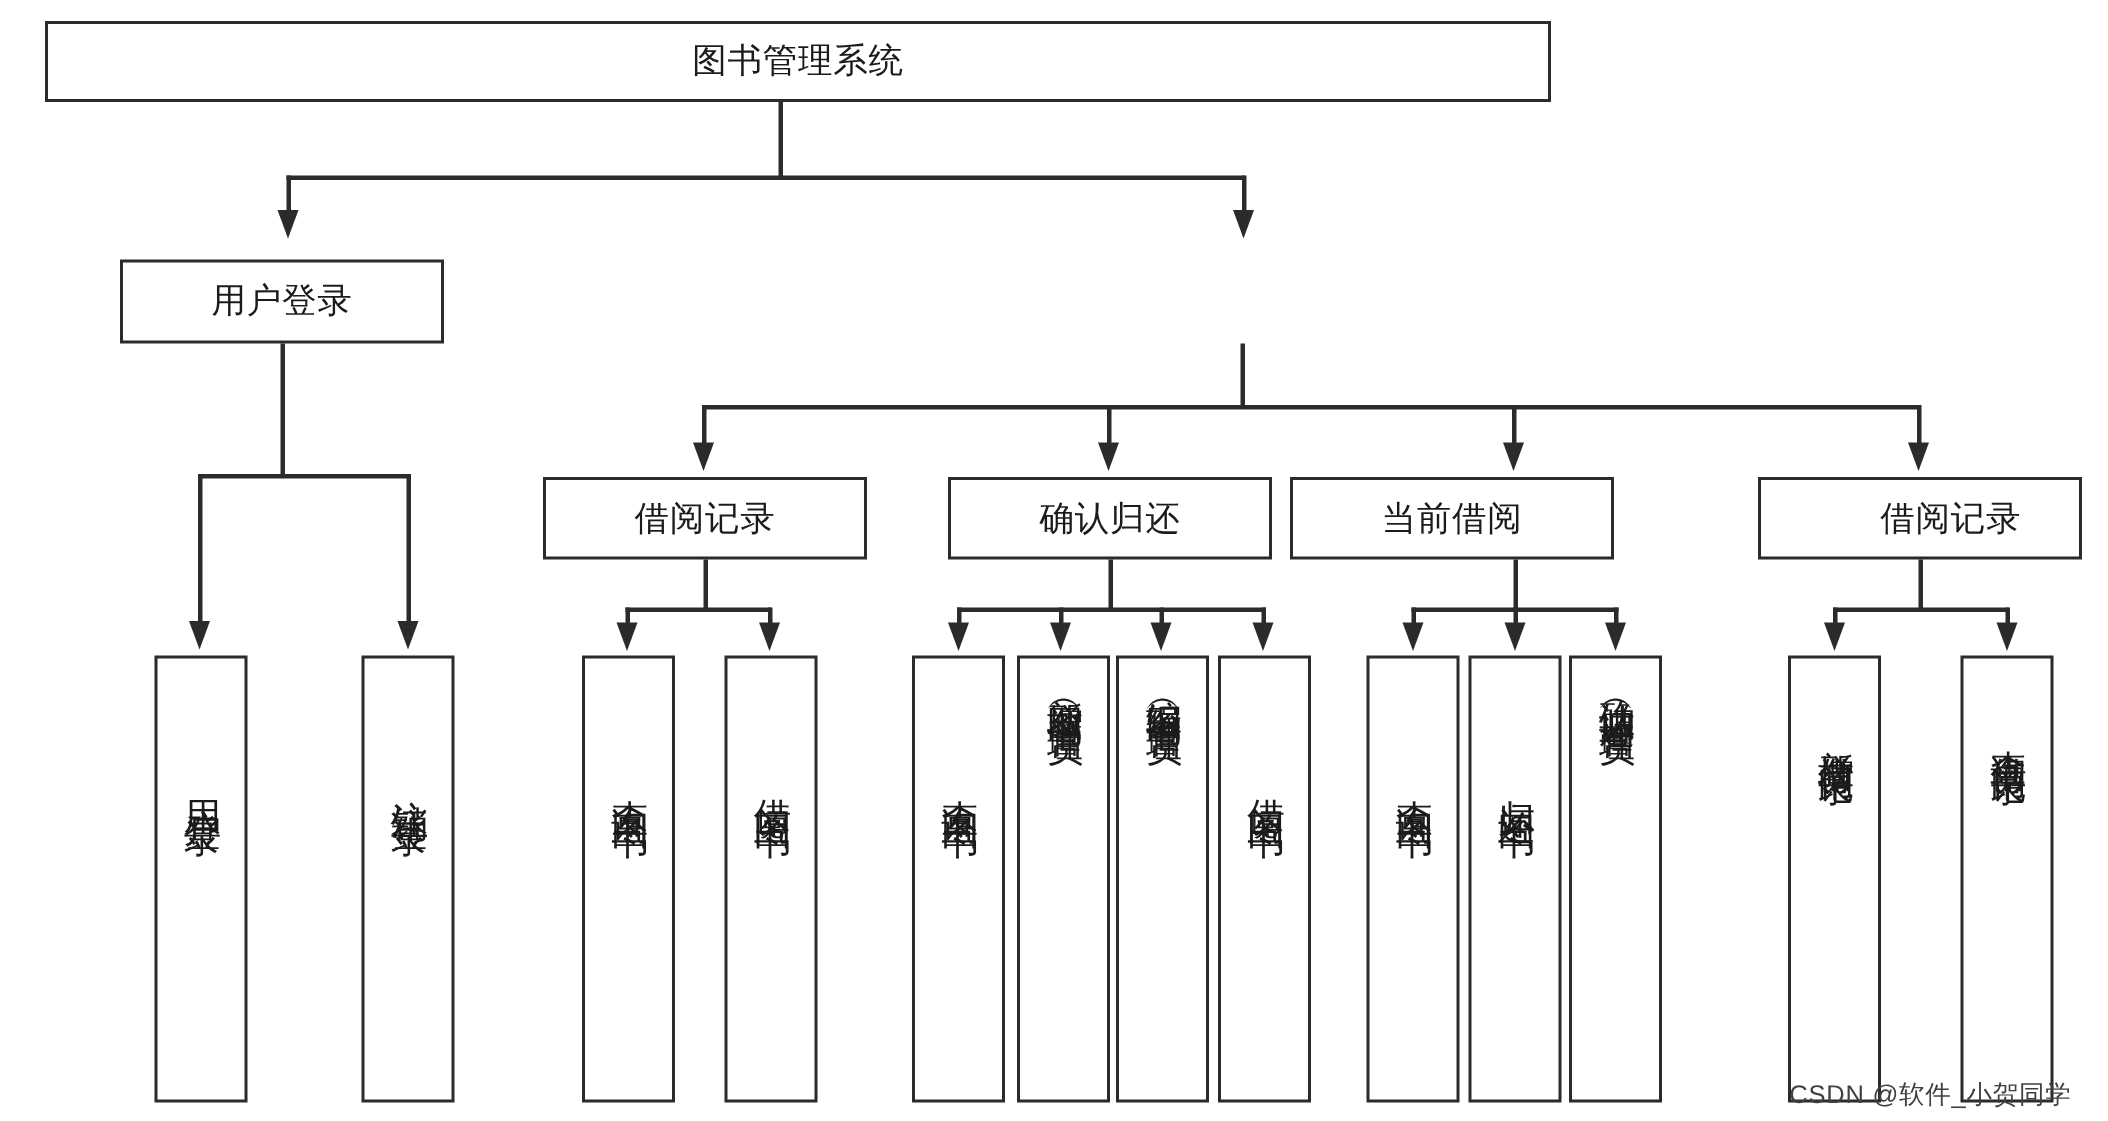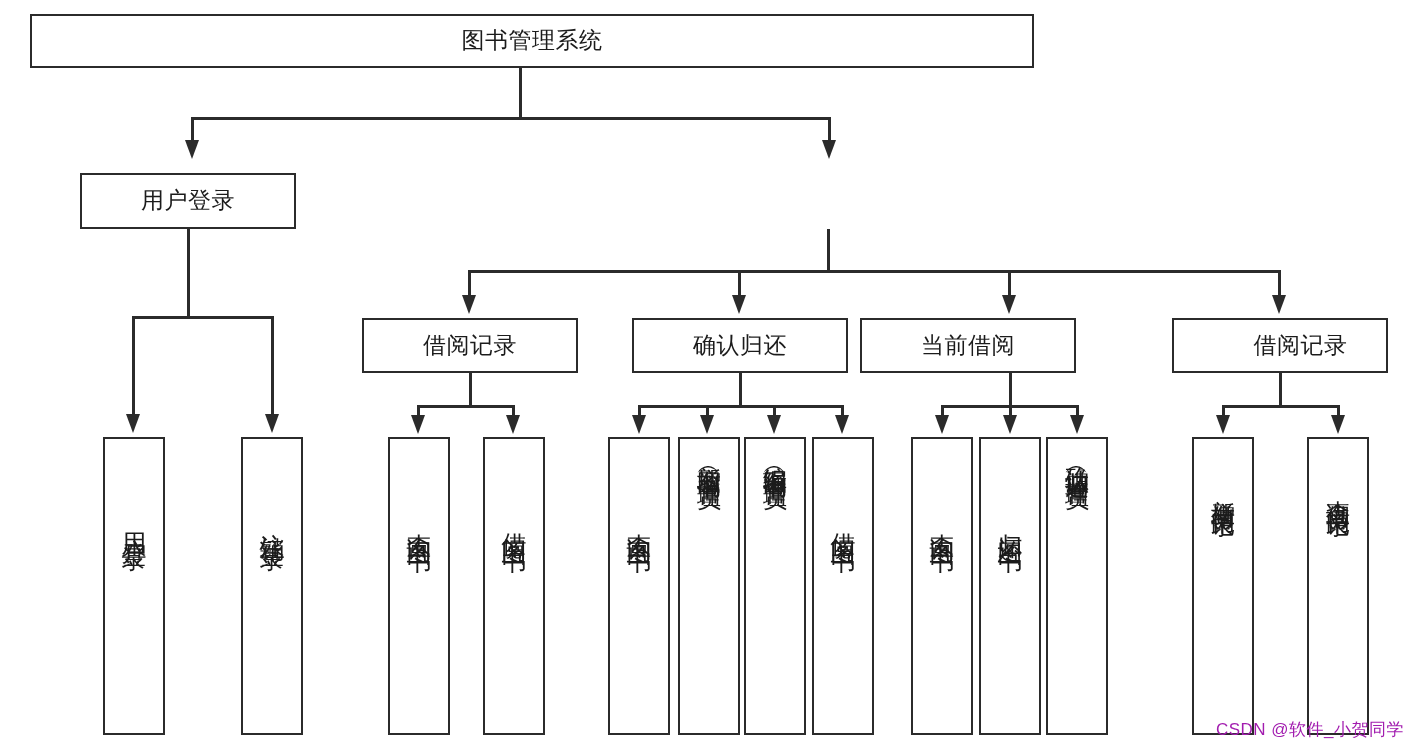--- a/index.html
+++ b/index.html
@@ -65,24 +65,24 @@
   .arrow-head {
     position: absolute;
     width: 0;
     height: 0;
     border-left: 7.5px solid transparent;
     border-right: 7.5px solid transparent;
     border-top: 19px solid #2b2b2b;
   }
   #watermark {
     position: absolute;
-    right: 1px;
+    right: 24px;
     bottom: 6px;
     font-size: 17px;
-    color: #a21caf;
+    color: #404040;
     white-space: nowrap;
     letter-spacing: 0.5px;
   }
 </style>
 </head>
 <body>
 
 <div id="diagram-canvas">
 
   <div class="node root horizontal" style="left:18px; top:14px; width:1004px; height:54px;margin-left:12px;">

